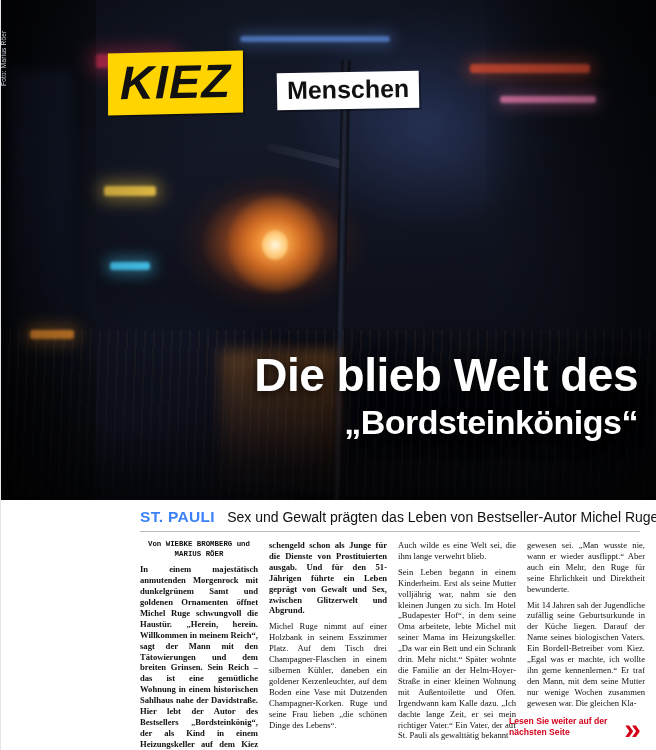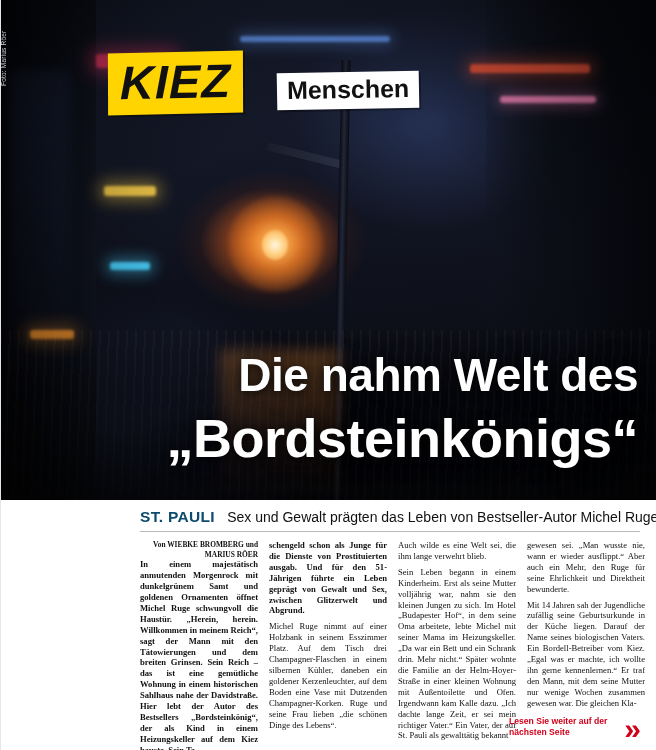--- a/index.html
+++ b/index.html
@@ -197,33 +197,33 @@
     top: 352px;
     width: 580px;
     text-align: right;
     font-family: "Liberation Sans", sans-serif;
     font-weight: bold;
     color: #ffffff;
     line-height: 1.03;
     text-shadow: 0 2px 10px rgba(0,0,0,0.75), 0 0 26px rgba(0,0,0,0.55);
   }
   .headline .l1 { display: block; font-size: 46px; letter-spacing: -0.5px; }
-  .headline .l2 { display: block; font-size: 54px; letter-spacing: -0.5px; margin-top: 12px; }
+  .headline .l2 { display: block; font-size: 34px; letter-spacing: -0.5px; margin-top: 6px; }
 
   
   .kicker {
     position: absolute;
     left: 140px;
     top: 508px;
     width: 500px;
     font-family: "Liberation Sans", sans-serif;
     white-space: nowrap;
   }
   .kicker .brand {
-    color: #0c4a6e;
+    color: #3b82f6;
     font-weight: bold;
     font-size: 15.5px;
     letter-spacing: 0.3px;
   }
   .kicker .dek {
     color: #111111;
     font-size: 14px;
     margin-left: 8px;
   }
   .rule {
@@ -250,26 +250,27 @@
     width: 118px;
     font-size: 8.6px;
     line-height: 1.27;
     color: #111111;
     text-align: justify;
     hyphens: auto;
     overflow: hidden;
     position: relative;
   }
   .byline {
-    font-family: Liberation Serif, serif;
+    font-family: Liberation Mono, monospace;
     font-weight: bold;
     font-size: 7.4px;
     line-height: 1.3;
     color: #111111;
-    text-align: right;
+    margin-bottom: 5px;
+    text-align: center;
   }
   .col p { margin: 0 0 5px 0; }
   .col p.bold {
     font-weight: bold;
   }
 
   
   .cont {
     position: absolute;
     right: 4px;
@@ -333,21 +334,21 @@
     <div class="hero-vign"></div>
 
     <div class="photo-credit">Foto: Marius Röer</div>
 
     <div class="kiez-block">
       <div class="kiez-word">KIEZ</div>
       <div class="kiez-sub">Menschen</div>
     </div>
 
     <div class="headline">
-      <span class="l1">Die nahm Welt des</span>
+      <span class="l1">Die blieb Welt des</span>
       <span class="l2">„Bordsteinkönigs“</span>
     </div>
   </div>
 
   <div class="kicker">
     <span class="brand">ST. PAULI</span>
     <span class="dek">Sex und Gewalt prägten das Leben von Bestseller-Autor Michel Ruge</span>
   </div>
   <div class="rule"></div>
 

